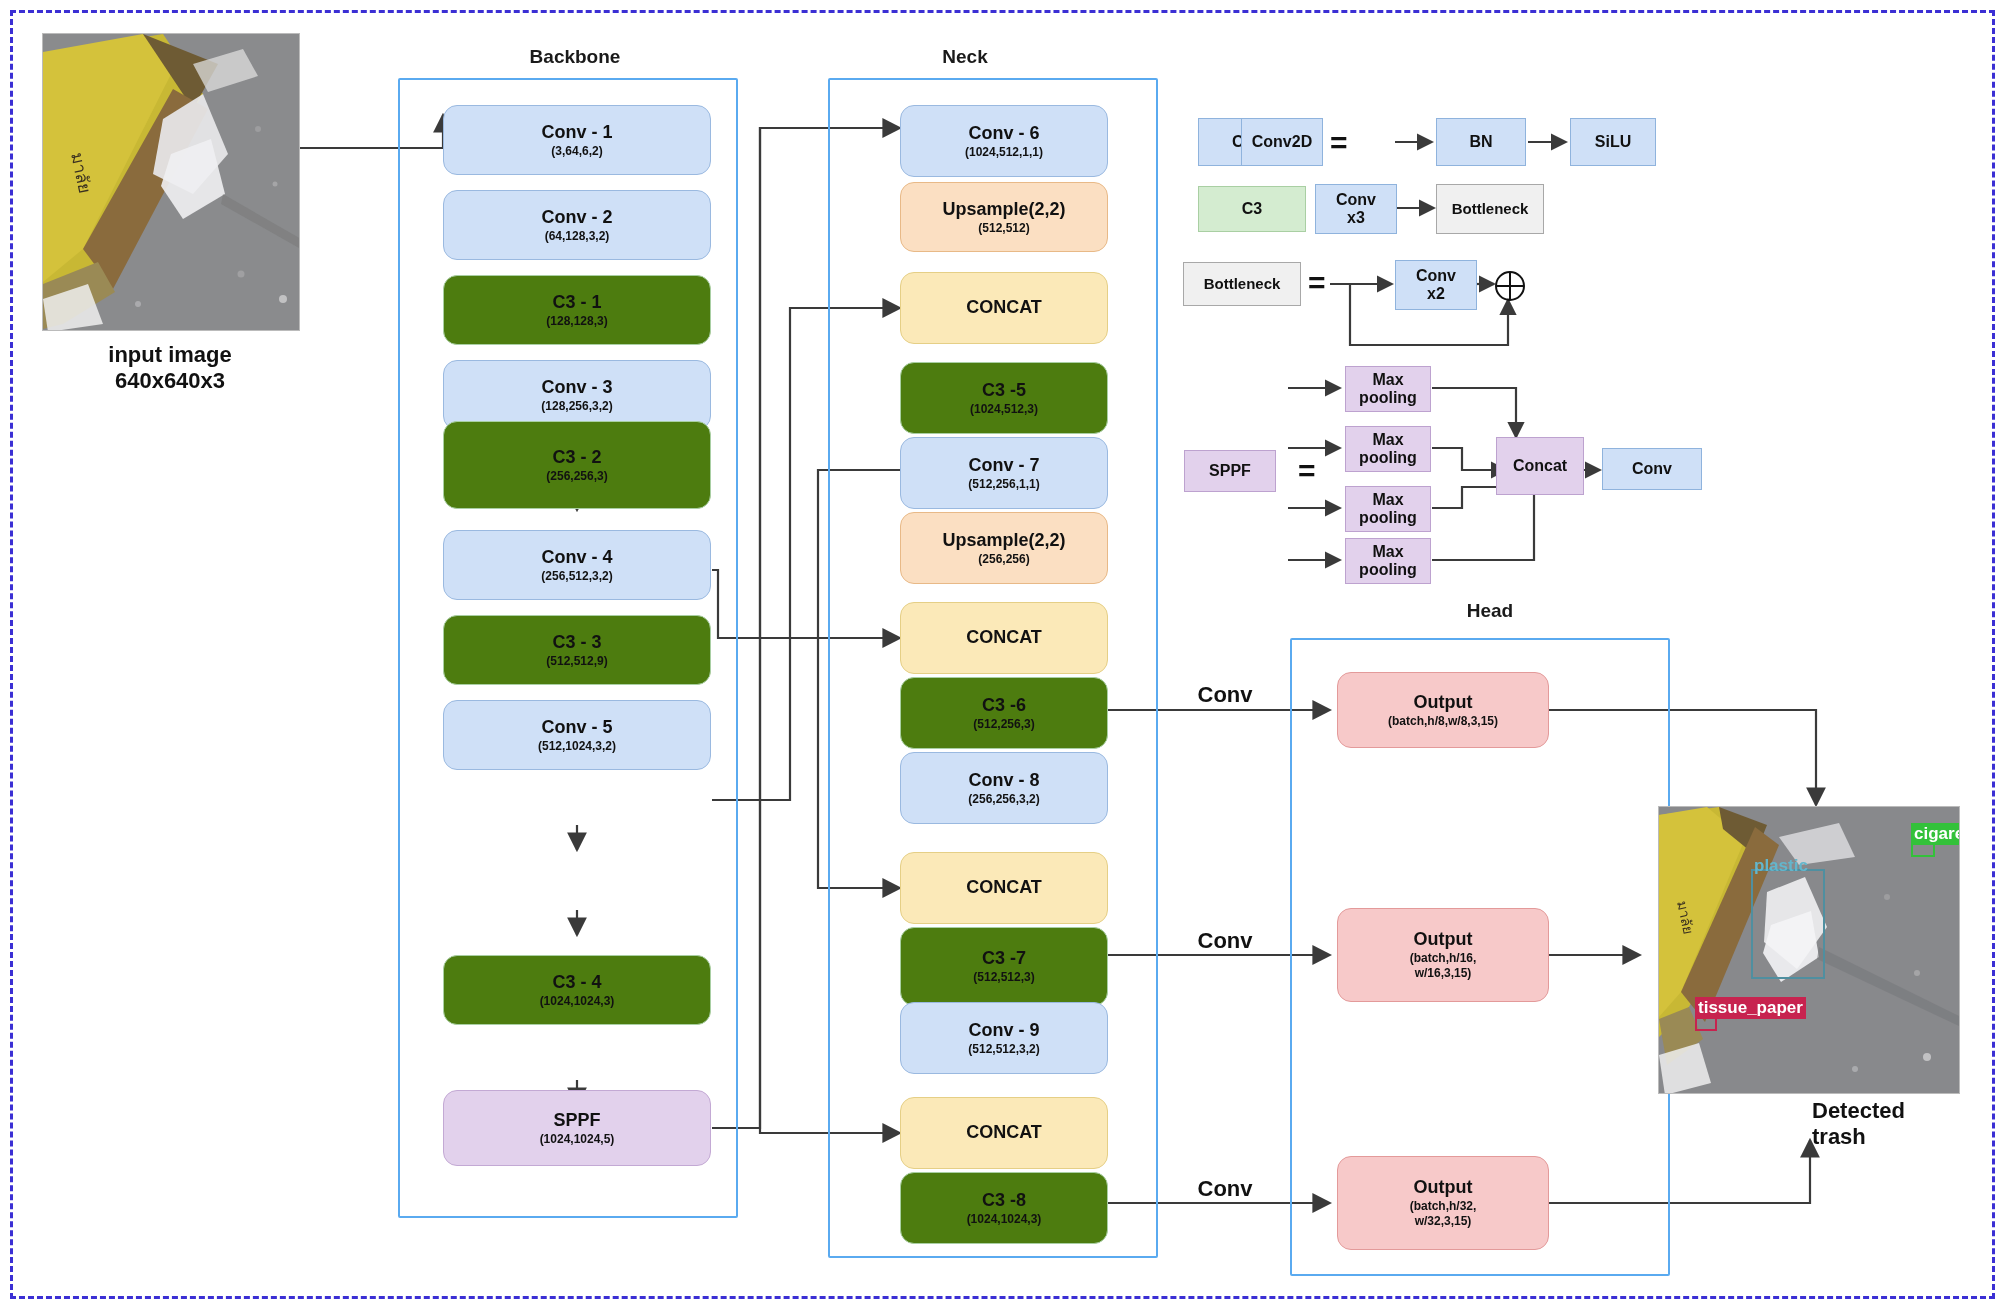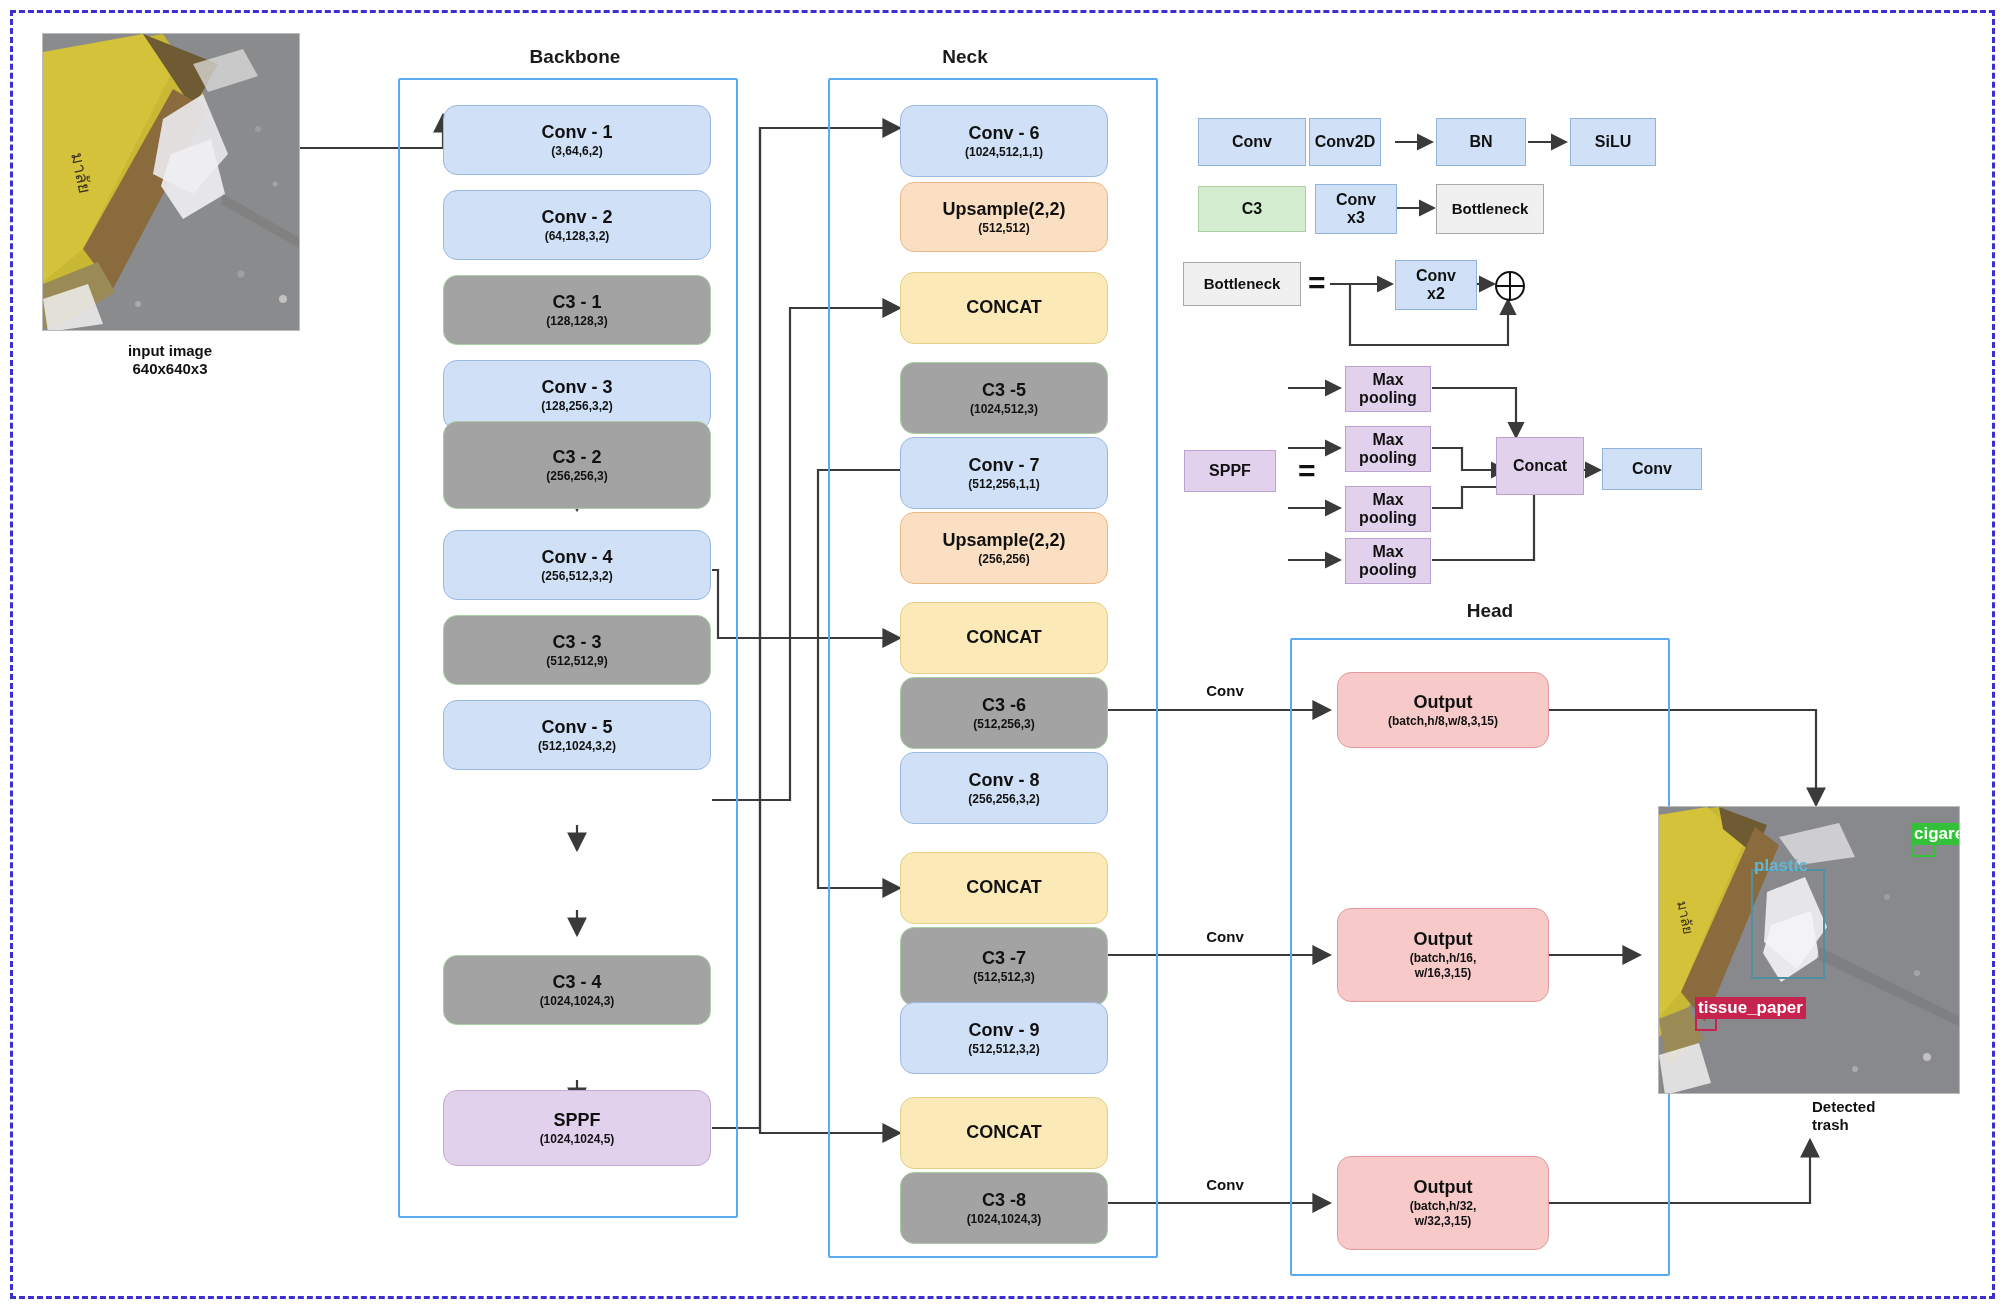--- a/index.html
+++ b/index.html
@@ -7,33 +7,33 @@
   #canvas{position:relative;width:2005px;height:1309px;background:#fff;overflow:hidden;}
   .dashed-border{position:absolute;left:10px;top:10px;width:1985px;height:1289px;
     border:3px dashed #3b2fd4;box-sizing:border-box;}
   .grp{position:absolute;border:2px solid #5aaaf0;border-radius:2px;box-sizing:border-box;background:transparent;}
   .grp-title{position:absolute;font-weight:bold;font-size:19px;color:#1a1a1a;text-align:center;}
   .node{position:absolute;box-sizing:border-box;border-radius:14px;display:flex;
     flex-direction:column;align-items:center;justify-content:center;
     font-weight:bold;font-size:18px;color:#111;text-align:center;line-height:1.22;}
   .node .l2{font-size:12px;}
   .n-conv{background:#cfe0f7;border:1px solid #9ab9e0;}
-  .n-c3{background:#a3a3a3;border:1px solid #a9cfa3;}
+  .n-c3{background:#4d7c0f;border:1px solid #a9cfa3;}
   .n-sppf{background:#e2d1ec;border:1px solid #c3a9d4;}
   .n-up{background:#fbdfc2;border:1px solid #e8b987;}
   .n-cat{background:#fbe9b8;border:1px solid #e5cf86;}
   .n-out{background:#f7c9c9;border:1px solid #e39a9a;}
   .lgbox{position:absolute;box-sizing:border-box;display:flex;align-items:center;
     justify-content:center;font-weight:bold;font-size:16px;color:#111;text-align:center;line-height:1.15;}
   .lg-blue{background:#cfe0f7;border:1px solid #8fb3dd;}
   .lg-green{background:#d4ecd0;border:1px solid #a9cfa3;}
   .lg-grey{background:#f0f0f0;border:1px solid #a8a8a8;}
   .lg-purple{background:#e2d1ec;border:1px solid #bda2cf;}
   .eq{position:absolute;font-weight:bold;font-size:30px;color:#111;letter-spacing:-1px;}
-  .lbl{position:absolute;font-weight:bold;font-size:15px;color:#111;text-align:center;line-height:1.2;}
+  .lbl{position:absolute;font-weight:bold;font-size:22px;color:#111;text-align:center;line-height:1.2;}
   .photo{position:absolute;box-sizing:border-box;border:1px solid #bbb;overflow:hidden;}
   svg.wires{position:absolute;left:0;top:0;width:2005px;height:1309px;pointer-events:none;}
   .detlabel{position:absolute;font-size:17px;font-weight:bold;color:#fff;
     padding:1px 3px;white-space:nowrap;font-family:"Liberation Sans", sans-serif;}
   .detbox{position:absolute;box-sizing:border-box;}
 </style>
 </head>
 <body>
 
 <div id="canvas">
@@ -256,21 +256,21 @@
   <div class="node n-out" style="left:1337px;top:1156px;width:212px;height:94px;">
     <span>Output</span>
     <span class="l2">(batch,h/32,</span>
     <span class="l2">w/32,3,15)</span>
   </div>
 
   <div class="lgbox lg-blue" style="left:1198px;top:118px;width:108px;height:48px;">Conv</div>
   <div class="eq" style="left:1330px;top:126px;">=</div>
   <div class="lgbox lg-blue" style="left:1322px;top:120px;width:0px;height:0px;opacity:0;">Conv2D</div>
   <div class="lgbox lg-blue" style="left:1318px;top:118px;width:0;height:0;opacity:0;">Conv2D</div>
-  <div class="lgbox lg-blue" style="left:1309px;top:118px;width:72px;height:48px;">Conv2D</div>
+  <div class="lgbox lg-blue" style="left:1241px;top:118px;width:82px;height:48px;">Conv2D</div>
   <div class="lgbox lg-blue" style="left:1436px;top:118px;width:90px;height:48px;">BN</div>
   <div class="lgbox lg-blue" style="left:1570px;top:118px;width:86px;height:48px;">SiLU</div>
 
   <div class="lgbox lg-green" style="left:1198px;top:186px;width:108px;height:46px;">C3</div>
   <div class="eq" style="left:1330px;top:192px;">=</div>
   <div class="lgbox lg-blue" style="left:1315px;top:184px;width:82px;height:50px;flex-direction:column;">
     <span>Conv</span>
     <span>x3</span>
   </div>
   <div class="lgbox lg-grey" style="left:1436px;top:184px;width:108px;height:50px;font-size:15px;">Bottleneck</div>

